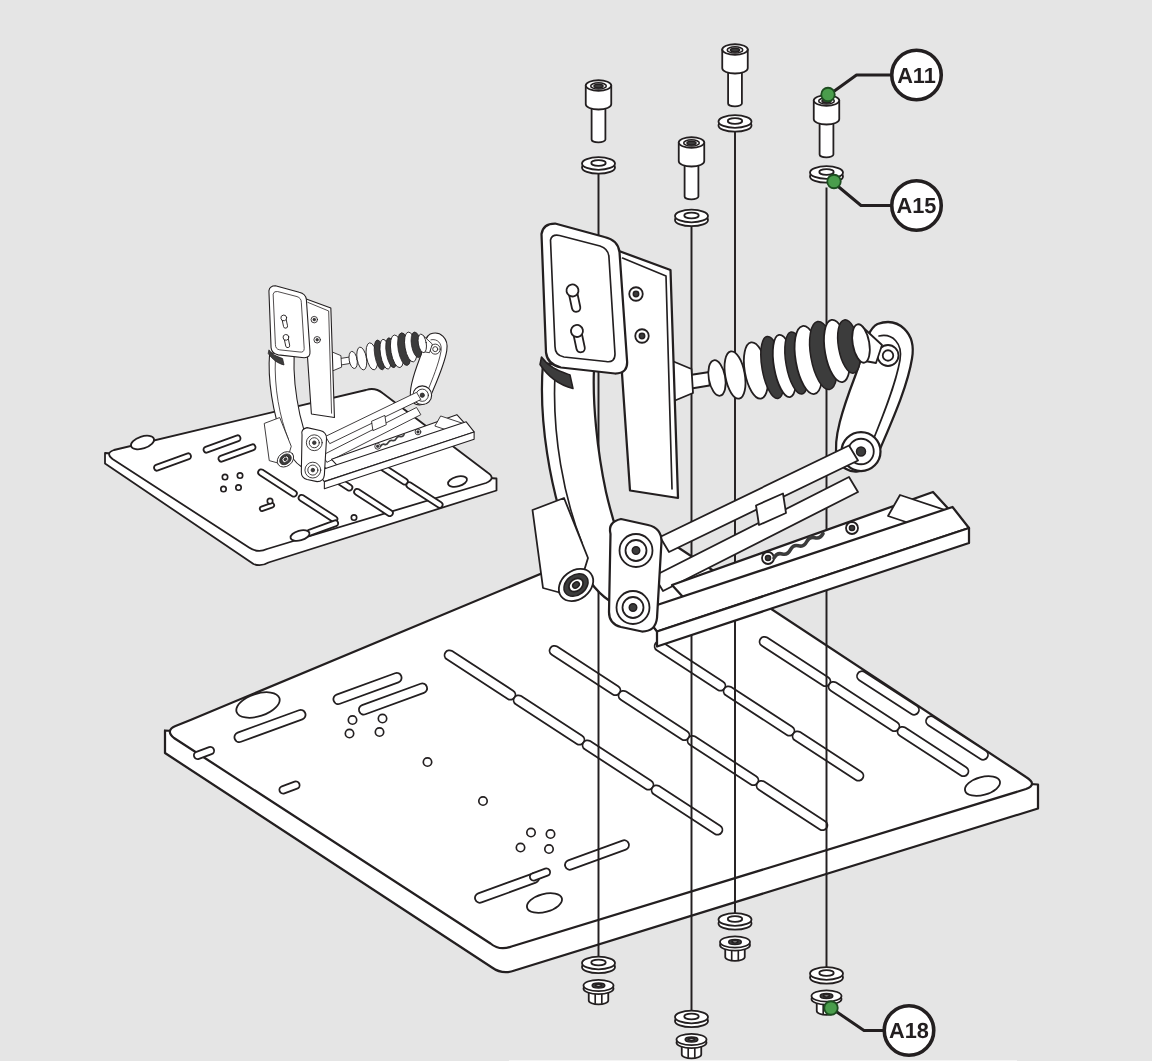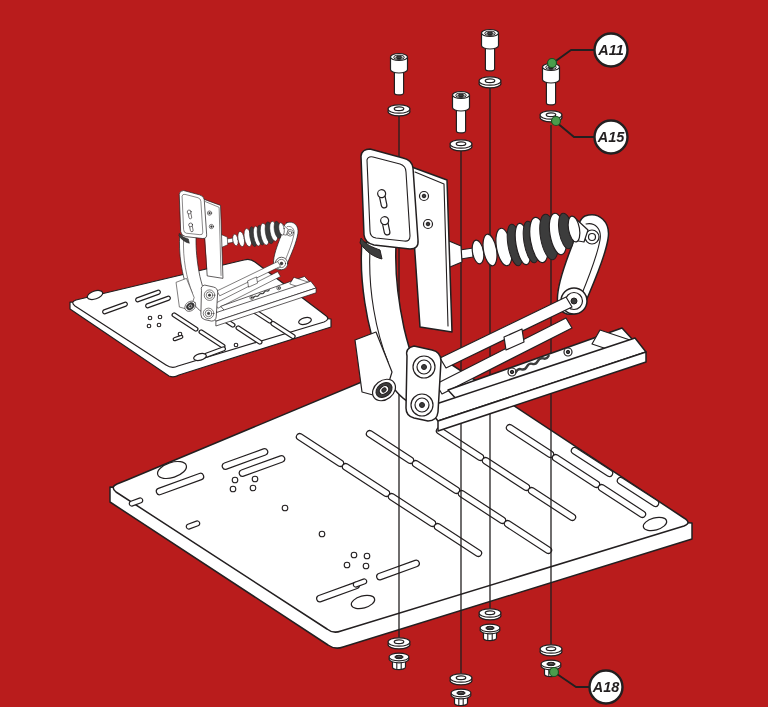--- a/index.html
+++ b/index.html
@@ -1,17 +1,17 @@
 <!DOCTYPE html>
 <html><head>
 <meta charset="utf-8">
 <style>
   html,body{margin:0;padding:0;background:#ffffff;}
-  .stage{position:relative;width:768px;height:707px;background:#b91c1c;overflow:hidden;
-         font-family:"Liberation Sans", sans-serif;font-style:italic;}
+  .stage{position:relative;width:768px;height:707px;background:#e5e5e5;overflow:hidden;
+         font-family:"Liberation Sans", sans-serif;}
   svg{display:block}
   .wf{fill:#ffffff;stroke:#231f20;stroke-width:1.5;stroke-linejoin:round;stroke-linecap:round}
   .wf2{fill:#ffffff;stroke:#231f20;stroke-width:1.2;stroke-linejoin:round;stroke-linecap:round}
   .ln-thin{fill:none;stroke:#231f20;stroke-width:1.1;stroke-linejoin:round;stroke-linecap:round}
   .dk{fill:#3c3c3c;stroke:#231f20;stroke-width:1;stroke-linejoin:round}
   .gray{fill:#e8e8e8;stroke:#231f20;stroke-width:1}
   .slot{fill:#ffffff;stroke:#231f20;stroke-width:1.2}
   .hole{fill:#ffffff;stroke:#231f20;stroke-width:1.2}
   .dotmark{fill:#ffffff;stroke:#231f20;stroke-width:1.1}
   .guide{fill:none;stroke:#231f20;stroke-width:1.3}

